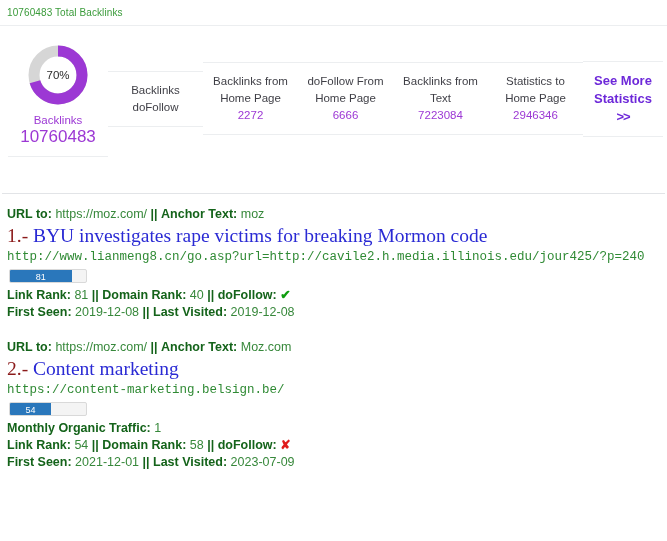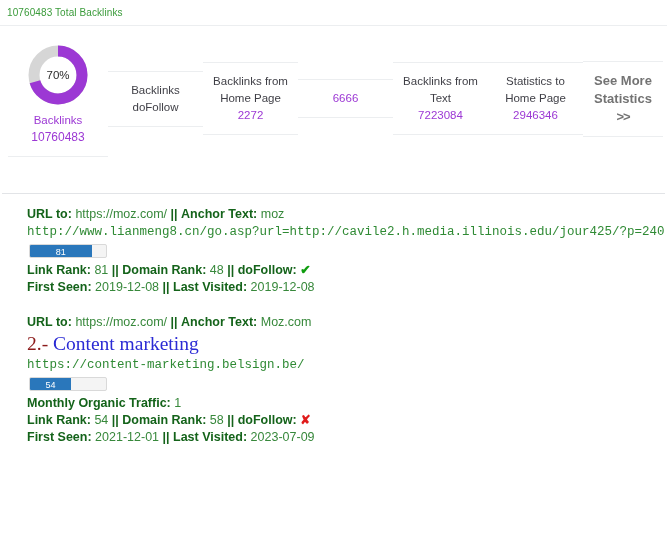--- a/index.html
+++ b/index.html
@@ -64,43 +64,43 @@
   .donut-pct {
     position: absolute;
     inset: 0;
     display: flex;
     align-items: center;
     justify-content: center;
     font-size: 11.5px;
     color: #2b2b2b;
   }
   .donut-label { color: #9c38d4; font-size: 11.5px; line-height: 16px; }
-  .donut-value { color: #9c38d4; font-size: 12px; line-height: 18px; }
+  .donut-value { color: #9c38d4; font-size: 17px; line-height: 18px; }
 
   .see-more {
-    color: #737373;
+    color: #6d28d9;
     font-weight: bold;
     font-size: 13px;
     line-height: 18px;
     text-decoration: none;
     display: block;
     cursor: pointer;
   }
   .see-more .chev { display: block; letter-spacing: -1px; }
 
   
   .panel-divider {
     border: 0;
     border-top: 1px solid #e2e4e7;
     margin: 22px 2px 0 2px;
   }
 
   
   .results { padding: 12px 0 0 7px; }
-  .result { margin-bottom: 18px; margin-left: 20px; }
+  .result { margin-bottom: 18px; }
 
   .meta-line {
     font-size: 12.5px;
     line-height: 17px;
     color: #2f7d32;
   }
   .meta-k { color: #14631a; font-weight: bold; }
   .meta-v { color: #37883b; }
   .sep { color: #14631a; font-weight: bold; }
 
@@ -172,20 +172,21 @@
     <div class="stat-cell">
       <div class="stat-label">Backlinks doFollow</div>
     </div>
 
     <div class="stat-cell">
       <div class="stat-label">Backlinks from Home Page</div>
       <div class="stat-value">2272</div>
     </div>
 
     <div class="stat-cell">
+      <div class="stat-label">doFollow From Home Page</div>
       <div class="stat-value">6666</div>
     </div>
 
     <div class="stat-cell">
       <div class="stat-label">Backlinks from Text</div>
       <div class="stat-value">7223084</div>
     </div>
 
     <div class="stat-cell">
       <div class="stat-label">Statistics to Home Page</div>
@@ -207,30 +208,34 @@
   <div class="results">
 
     <div class="result">
       <div class="meta-line">
         <span class="meta-k">URL to:</span>
         <span class="meta-v">https://moz.com/</span>
         <span class="sep">||</span>
         <span class="meta-k">Anchor Text:</span>
         <span class="meta-v">moz</span>
       </div>
+      <div class="result-title">
+        <span class="result-num">1.-</span>
+        <a class="result-link" href="#">BYU investigates rape victims for breaking Mormon code</a>
+      </div>
       <div class="result-url">http://www.lianmeng8.cn/go.asp?url=http://cavile2.h.media.illinois.edu/jour425/?p=240</div>
       <div class="bar-track">
         <div class="bar-fill" id="bar-0" style="width: 81%;">81</div>
       </div>
       <div class="meta-line">
         <span class="meta-k">Link Rank:</span>
         <span class="meta-v">81</span>
         <span class="sep">||</span>
         <span class="meta-k">Domain Rank:</span>
-        <span class="meta-v">48</span>
+        <span class="meta-v">40</span>
         <span class="sep">||</span>
         <span class="meta-k">doFollow:</span>
         <span class="check">✔</span>
       </div>
       <div class="meta-line">
         <span class="meta-k">First Seen:</span>
         <span class="meta-v">2019-12-08</span>
         <span class="sep">||</span>
         <span class="meta-k">Last Visited:</span>
         <span class="meta-v">2019-12-08</span>

